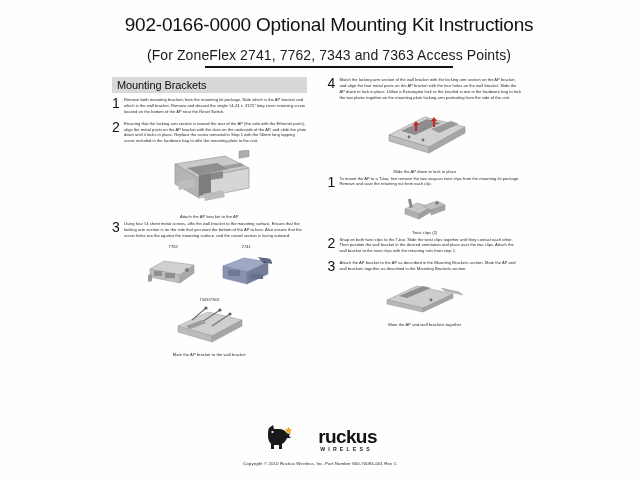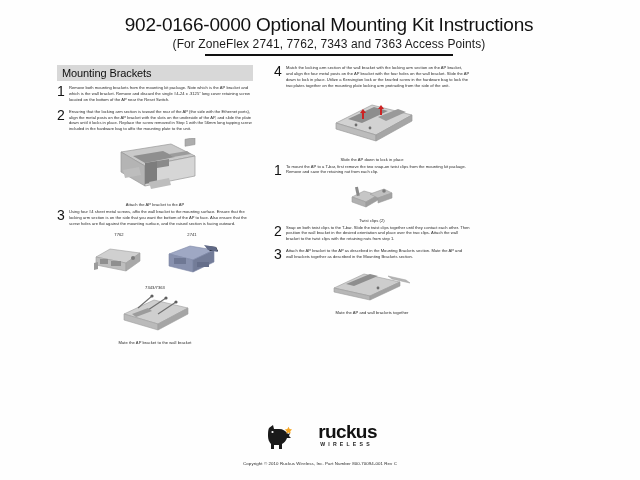--- a/index.html
+++ b/index.html
@@ -18,29 +18,29 @@
     padding: 0;
   }
 
   
   .title-block { padding: 14px 100px 0 118px; text-align: center; }
   .doc-title {
     font-size: 19px; font-weight: 400; line-height: 1.12;
     letter-spacing: -0.2px; color: #111;
   }
   .doc-subtitle {
-    font-size: 12px; color: #1b1b1b; margin-top: 2px; letter-spacing: 0.1px;
+    font-size: 14px; color: #1b1b1b; margin-top: 12px; letter-spacing: 0.1px;
   }
   .title-rule {
     width: 248px; height: 2px; background: #111;
     margin: 3px auto 0 auto;
   }
 
   
-  .columns { display: flex; gap: 21px; padding: 9px 118px 0 57px; }
+  .columns { display: flex; gap: 21px; padding: 9px 118px 0 112px; }
   .col { width: 196px; }
   .col-right { width: 196px; }
 
   .section-head {
     background: #d8d8d8;
     font-size: 11px;
     font-weight: 400;
     padding: 2px 5px 2px 5px;
     color: #0f0f0f;
     letter-spacing: -0.1px;
@@ -64,21 +64,21 @@
   }
   .fig-label {
     font-size: 4.1px; color: #2a2a2a; text-align: center; letter-spacing: 0.05px;
   }
   .fig-row { display: flex; justify-content: center; gap: 14px; align-items: flex-end; }
   .fig-row .fig-col { text-align: center; }
 
   
   .footer { position: absolute; left: 0; right: 0; bottom: 14px; text-align: center; }
   .logo-wrap {
-    display: flex; align-items: flex-start; justify-content: center; gap: 21px;
+    display: flex; align-items: flex-end; justify-content: center; gap: 21px;
   }
   .logo-text { text-align: left; line-height: 1; }
   .logo-word {
     font-size: 19px; font-weight: 700; color: #111; letter-spacing: -0.6px;
   }
   .logo-sub {
     font-size: 5.2px; font-weight: 700; color: #222;
     letter-spacing: 3.2px; margin-top: 1px; padding-left: 2px;
   }
   .copyright {

